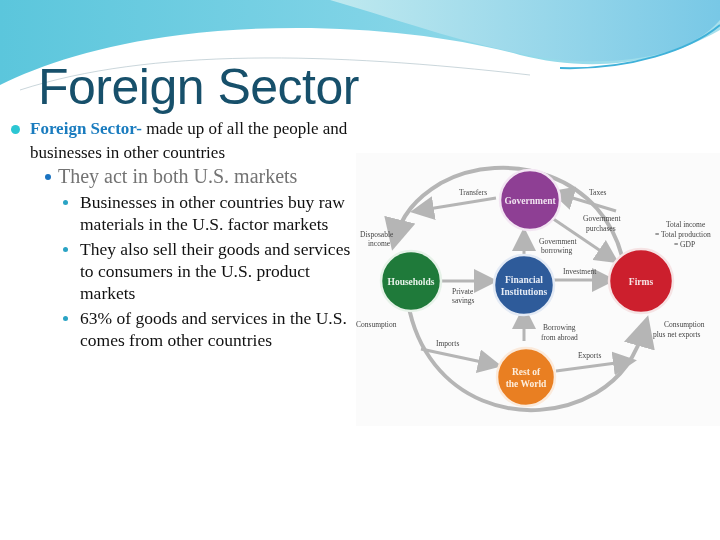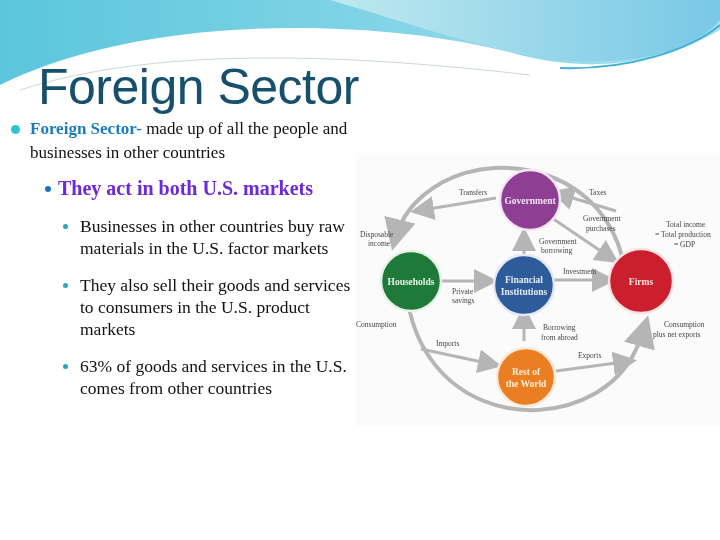--- a/index.html
+++ b/index.html
@@ -3,23 +3,23 @@
 <meta charset="utf-8">
 <style>
   html, body { margin:0; padding:0; }
   body { width:720px; height:540px; position:relative; overflow:hidden; background:#ffffff; font-family:"Liberation Serif", serif; }
   .header-waves { position:absolute; left:0; top:0; width:720px; height:110px; }
   .title { position:absolute; left:38px; top:58px; font-family:"Liberation Sans", sans-serif; font-size:50px; color:#17506b; letter-spacing:-0.5px; margin:0; font-weight:normal; }
   .content { position:absolute; left:0; top:117px; width:360px; }
   .l1 { position:relative; padding-left:30px; font-size:17px; line-height:24px; color:#111; margin:0; }
   .l1 .bullet { position:absolute; left:11px; top:8px; width:9px; height:9px; border-radius:50%; background:#2cc6d3; }
   .l1 .term { color:#1a7cbf; font-weight:bold; }
-  .l2 { position:relative; padding-left:58px; font-size:20px; line-height:23px; color:#6d28d9; font-weight:bold; margin-top:12px; }
+  .l2 { position:relative; padding-left:58px; font-size:20px; line-height:23px; color:#737373; font-weight:normal; margin-top:0; }
   .l2 .bullet { position:absolute; left:45px; top:9px; width:6px; height:6px; border-radius:50%; background:#1a73c1; }
-  .l3 { position:relative; padding-left:80px; font-size:17.5px; line-height:22px; color:#111; margin-top:15px; }
+  .l3 { position:relative; padding-left:80px; font-size:17.5px; line-height:22px; color:#111; margin-top:3px; }
   .l3 .bullet { position:absolute; left:63px; top:9px; width:5px; height:5px; border-radius:50%; background:#2aa3c4; }
   .diagram { position:absolute; left:356px; top:153px; width:364px; height:273px; background:#fbfbfb; }
   .diagram svg text { font-family:"Liberation Serif", serif; }
 </style>
 </head>
 <body>
 
 <svg class="header-waves" viewBox="0 0 720 110" preserveAspectRatio="none">
   <defs>
     <linearGradient id="gA" x1="0" y1="0" x2="1" y2="0">

